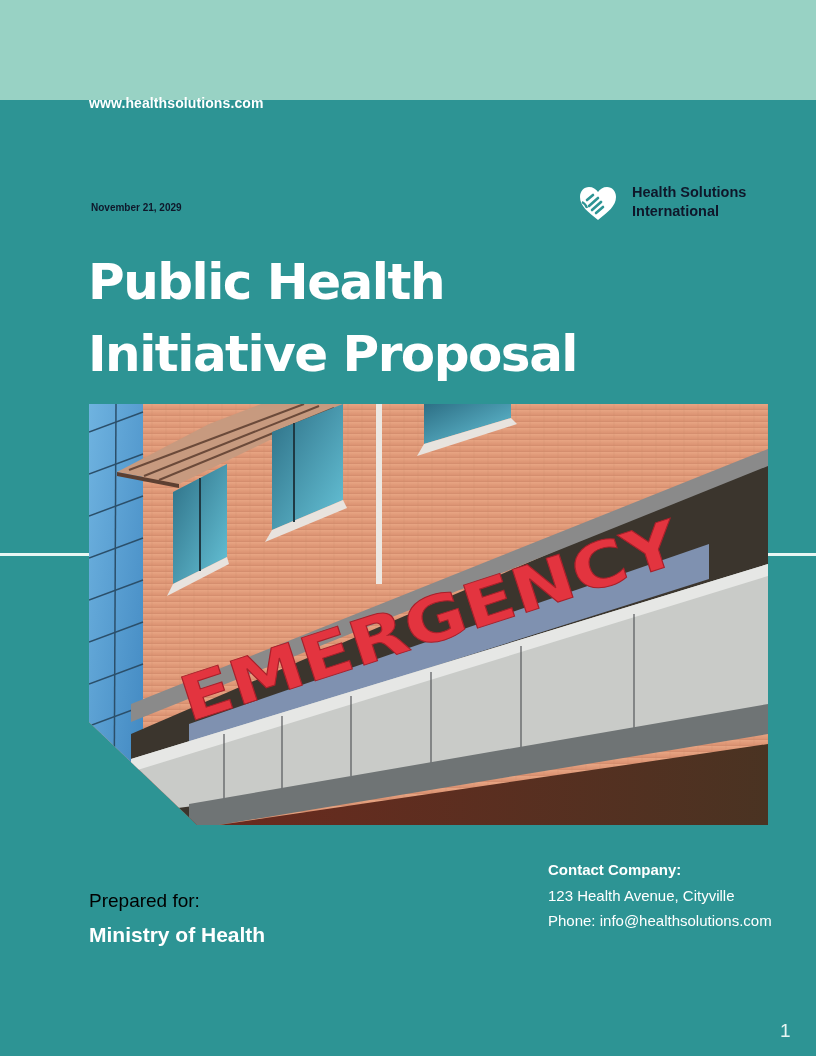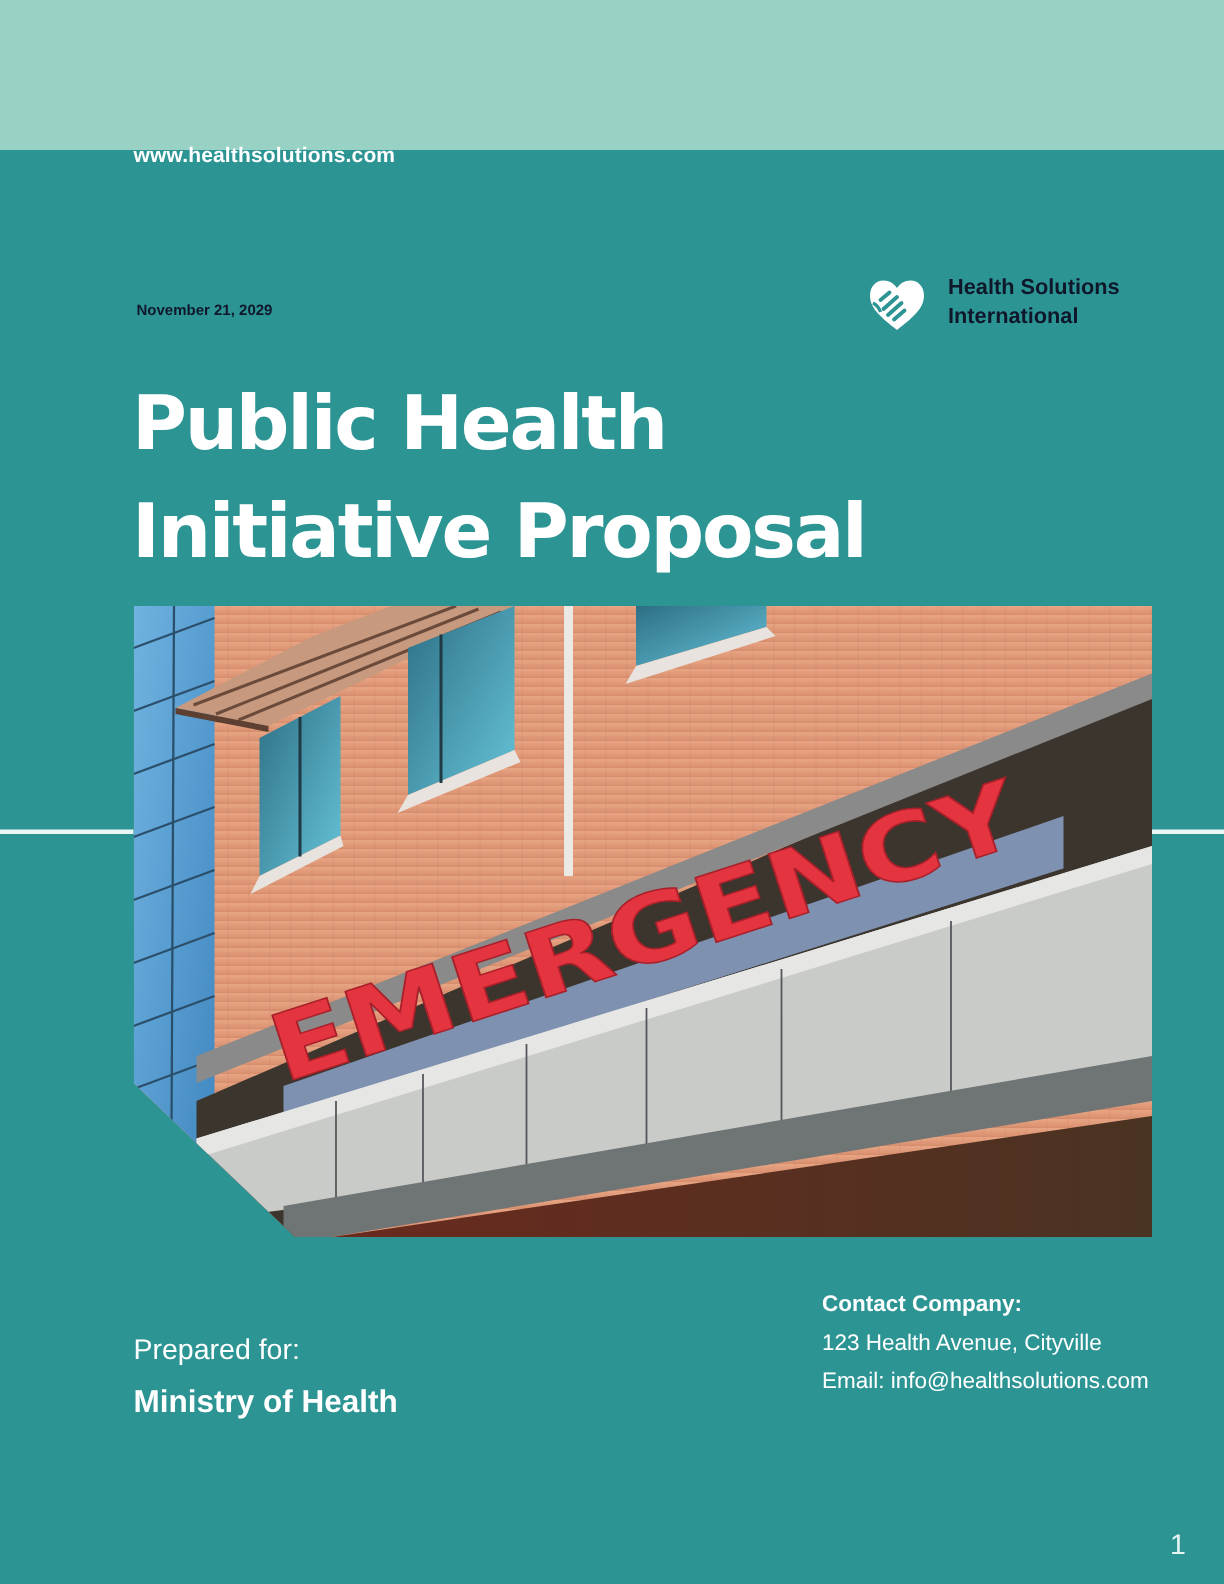--- a/index.html
+++ b/index.html
@@ -9,21 +9,21 @@
   .date { position: absolute; left: 91px; top: 202px; font-size: 10px; font-weight: bold; color: #0f172a; }
   .logo { position: absolute; left: 578px; top: 183px; display: flex; align-items: flex-start; }
   .logo-icon { width: 40px; height: 40px; margin-right: 14px; margin-top: 1px; }
   .logo-text { font-size: 14.5px; font-weight: bold; line-height: 19px; color: #0f172a; }
   .title { position: absolute; left: 88px; top: 246px; font-family: "DejaVu Sans", sans-serif; font-weight: bold; font-size: 50px; line-height: 72px; letter-spacing: -1.5px; color: #ffffff; margin: 0; }
   .hr-left { position: absolute; left: 0; top: 553px; width: 89px; height: 3px; background: #e9f6f3; }
   .hr-right { position: absolute; left: 768px; top: 553px; width: 48px; height: 3px; background: #e9f6f3; }
   .photo { position: absolute; left: 89px; top: 404px; width: 679px; height: 421px; overflow: hidden;
            clip-path: polygon(0 0, 100% 0, 100% 100%, 108px 100%, 0 318px); }
   .photo svg { display: block; }
-  .prepared-label { position: absolute; left: 89px; top: 890px; font-size: 19px; color: #ffffff; }
+  .prepared-label { position: absolute; left: 89px; top: 890px; font-size: 19px; color: #000000; }
   .prepared-for { position: absolute; left: 89px; top: 923px; font-size: 21px; font-weight: bold; color: #ffffff; }
   .contact { position: absolute; left: 500px; top: 857px; font-size: 15px; line-height: 25.7px; color: #ffffff; margin-left: 48px; }
   .contact .b { font-weight: bold; }
   .page-num { position: absolute; left: 780px; top: 1020px; font-size: 19px; color: #e8f6f3; }
 </style>
 </head>
 <body>
 
 <div class="top-band"></div>
 <div class="website">www.healthsolutions.com</div>
@@ -138,16 +138,16 @@
     </g>
   </svg>
 </div>
 
 <div class="prepared-label">Prepared for:</div>
 <div class="prepared-for">Ministry of Health</div>
 
 <div class="contact">
   <div class="b">Contact Company:</div>
   <div>123 Health Avenue, Cityville</div>
-  <div>Email: info@healthsolutions.com</div>
+  <div>Phone: info@healthsolutions.com</div>
 </div>
 
 <div class="page-num">1</div>
 
 </body></html>

